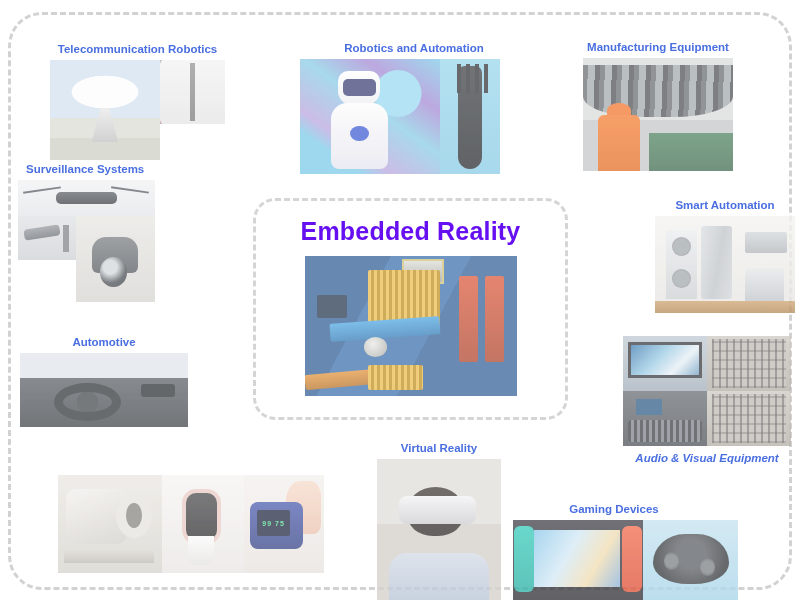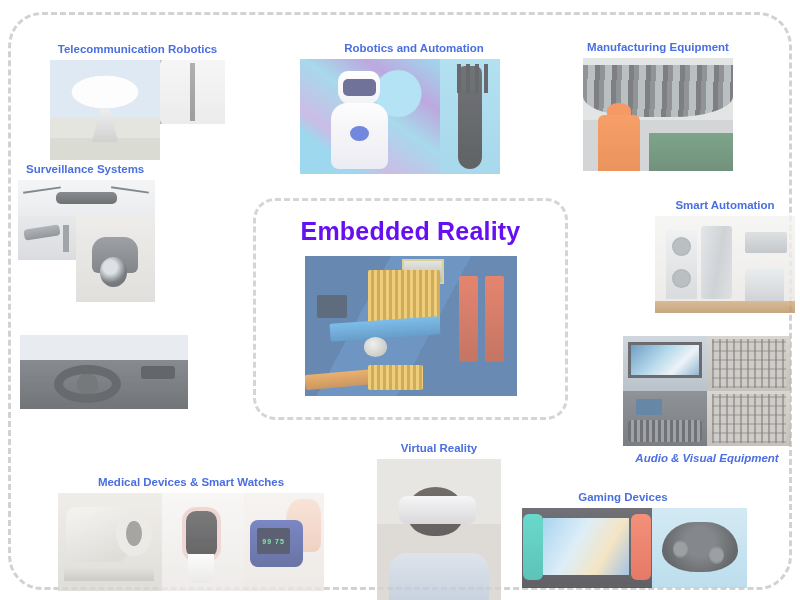--- a/index.html
+++ b/index.html
@@ -476,20 +476,21 @@
         <div class="washer"></div>
         <div class="fridge"></div>
         <div class="micro"></div>
         <div class="oven"></div>
         <div class="counter"></div>
       </div>
     </div>
   </div>
 
   <div class="node" style="left:20px; top:335px; width:168px;">
+    <div class="node-label">Automotive</div>
     <div class="node-media" style="width:168px; height:74px;">
       <div class="ph ph-car" style="width:168px;height:74px;">
         <div class="dash"></div>
           <div class="wheel"></div>
           <div class="scr"></div>
       </div>
     </div>
   </div>
 
   <div class="node" style="left:623px; top:336px; width:168px;font-style:italic;">
@@ -505,21 +506,20 @@
           <div class="desk"></div>
       </div>
       <div class="ph ph-mixer" style="width:84px;height:55px;">
         <div class="grid"></div>
       </div>
     </div>
     <div class="node-label" style="margin-top:5px;">Audio &amp; Visual Equipment</div>
   </div>
 
   <div class="node" style="left:58px; top:475px; width:266px;">
-    <div class="node-label">Medical Devices &amp; Smart Watches</div>
     <div class="node-media" style="width:266px; height:98px;">
       <div class="ph ph-medical" style="width:104px;height:98px;">
         <div class="gantry"></div>
           <div class="ring"></div>
           <div class="bed"></div>
       </div>
       <div class="ph ph-watch" style="width:82px;height:98px;">
         <div class="case"></div>
           <div class="strap"></div>
       </div>
@@ -535,21 +535,21 @@
     <div class="node-label">Virtual Reality</div>
     <div class="node-media" style="width:124px; height:142px;">
       <div class="ph ph-vr" style="width:124px;height:142px;">
         <div class="head"></div>
           <div class="goggles"></div>
           <div class="shirt"></div>
       </div>
     </div>
   </div>
 
-  <div class="node" style="left:513px; top:490px; width:202px;margin-left:9px;">
+  <div class="node" style="left:513px; top:502px; width:202px;">
     <div class="node-label">Gaming Devices</div>
     <div class="node-media" style="width:225px; height:80px;">
       <div class="ph ph-switch" style="width:130px;height:80px;">
         <div class="jcL"></div>
           <div class="scr"></div>
           <div class="jcR"></div>
       </div>
       <div class="ph ph-pad" style="width:95px;height:80px;">
         <div class="body"></div>
           <div class="stickL"></div>

